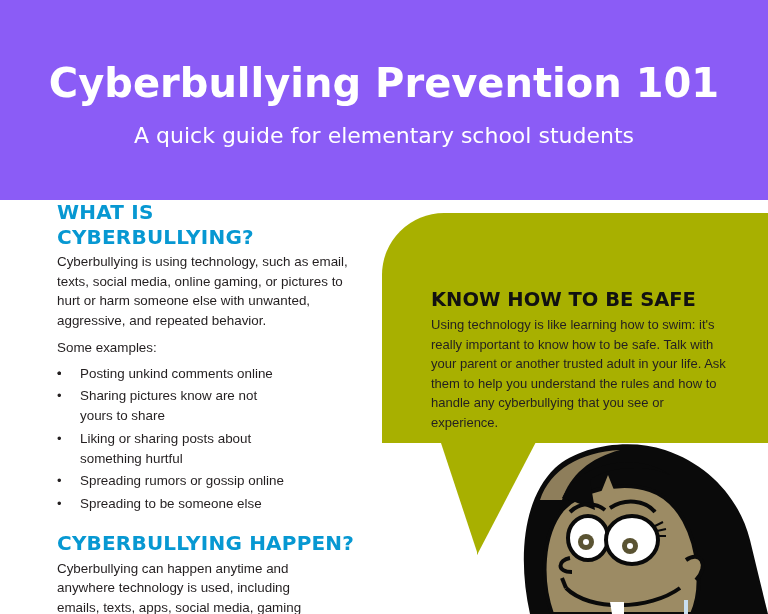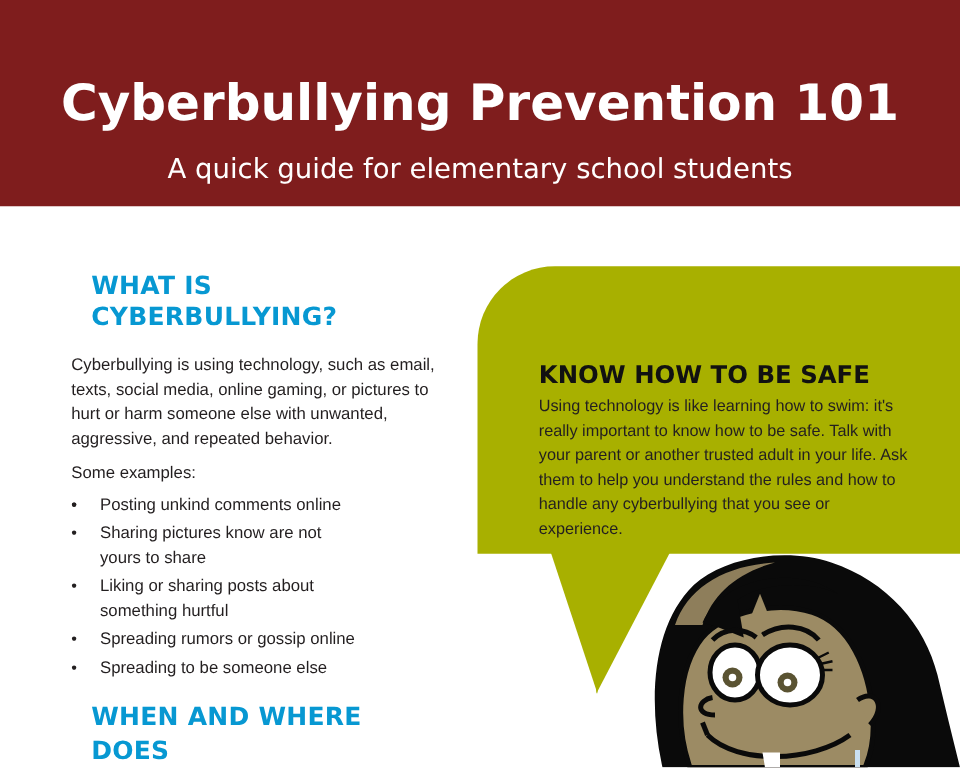--- a/index.html
+++ b/index.html
@@ -3,43 +3,43 @@
   <meta charset="utf-8">
   <style>
     html, body { margin: 0; padding: 0; }
     body {
       width: 768px; height: 614px; overflow: hidden; position: relative;
       background: #ffffff;
       font-family: "Liberation Sans", "DejaVu Sans", sans-serif;
       color: #231f20;
     }
     .banner {
-      position: absolute; left: 0; top: 0; width: 768px; height: 165px;
-      background: #7f1d1d;
+      position: absolute; left: 0; top: 0; width: 768px; height: 200px;
+      background: #8b5cf6;
       color: #ffffff; text-align: center;
     }
     .banner .title {
       position: absolute; left: 0; right: 0; top: 60px;
       font-family: "DejaVu Sans", sans-serif;
       font-weight: bold; font-size: 40px; letter-spacing: 0px;
       line-height: 46px;
     }
     .banner .subtitle {
       position: absolute; left: 0; right: 0; top: 122px;
       font-family: "DejaVu Sans", sans-serif;
       font-weight: normal; font-size: 22px; line-height: 28px;
     }
 
     .left {
       position: absolute; left: 57px; top: 200px; width: 300px;
     }
     .h-blue {
       color: #0798d2; font-family: "DejaVu Sans", sans-serif;
       font-weight: bold; font-size: 20px; line-height: 25px;
-      margin: 16px; letter-spacing: 0.2px;
+      margin: 0; letter-spacing: 0.2px;
     }
     .para {
       font-size: 13.4px; line-height: 19.5px; margin: 2px 0 0 0;
     }
     .para.small-gap { margin-top: 8px; }
     ul.examples {
       list-style: none; margin: 6px 0 0 0; padding: 0;
     }
     ul.examples li {
       position: relative; padding-left: 23px;
@@ -97,21 +97,20 @@
   <p class="para small-gap">Some examples:</p>
   <ul class="examples">
     <li><span class="bullet">•</span></li>
     <li><span class="bullet">•</span><span>Posting unkind comments online</span></li>
     <li style="width:190px"><span class="bullet">•</span><span>Sharing pictures know are not yours to share</span></li>
     <li style="width:200px"><span class="bullet">•</span><span>Liking or sharing posts about something hurtful</span></li>
     <li><span class="bullet">•</span><span>Spreading rumors or gossip online</span></li>
     <li><span class="bullet">•</span><span>Spreading to be someone else</span></li>
   </ul>
   <div class="h2-block">
-    <h2 class="h-blue">WHEN AND WHERE DOES</h2>
     <h2 class="h-blue">CYBERBULLYING HAPPEN?</h2>
     <p class="para" style="width:265px">Cyberbullying can happen anytime and anywhere technology is used, including emails, texts, apps, social media, gaming</p>
   </div>
 </div>
 
 <div class="bubble"></div>
 <div class="bubble-tail"></div>
 <div class="bubble-tail2"></div>
 
 <div class="bubble-content">

